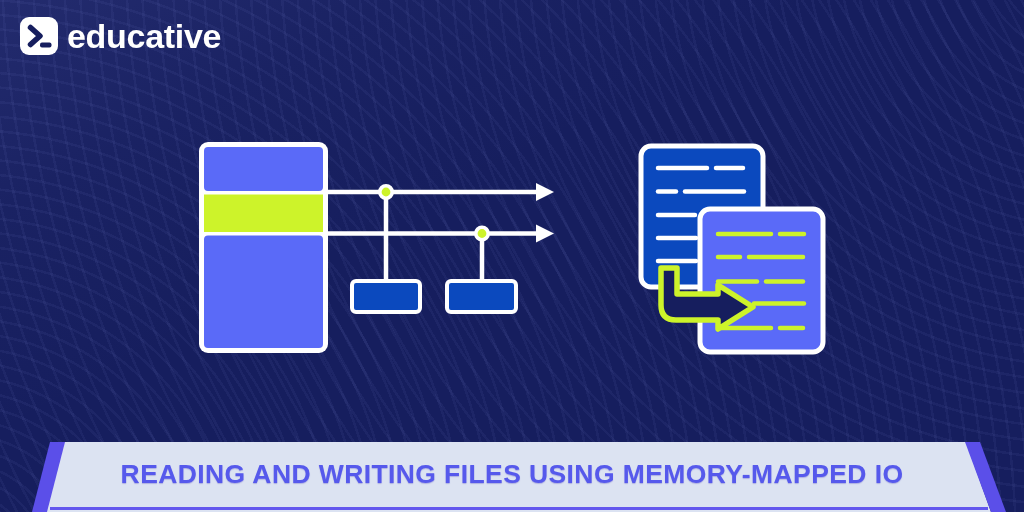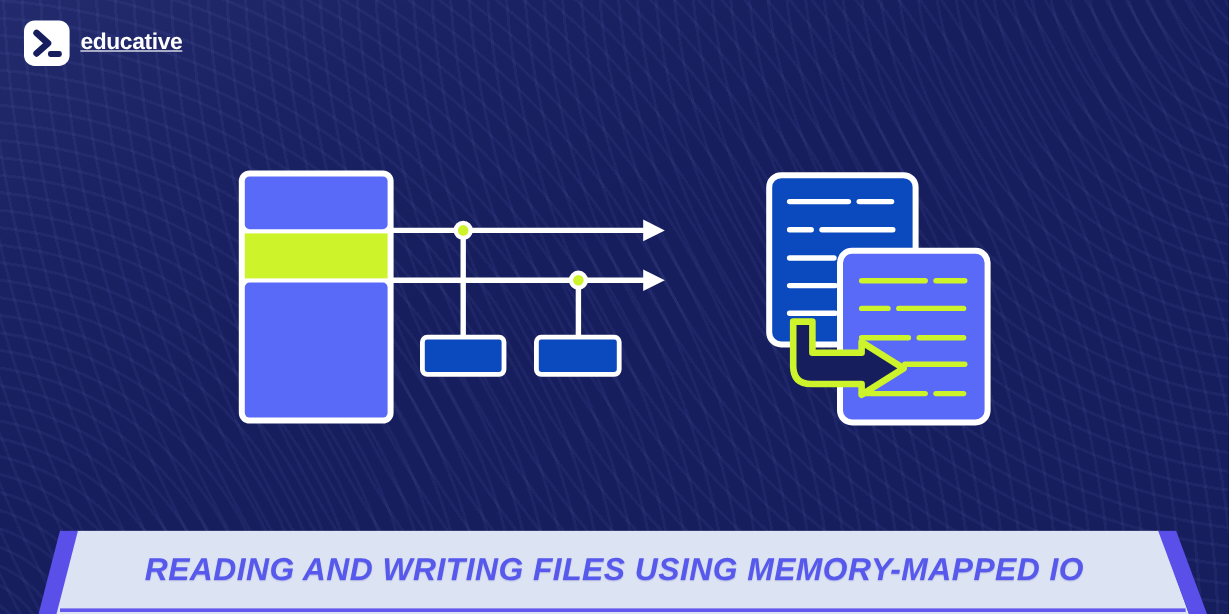--- a/index.html
+++ b/index.html
@@ -13,35 +13,34 @@
     background:
       repeating-radial-gradient(circle at 106% -10%, rgba(160,170,255,0) 0 13px, rgba(160,170,255,0.055) 13px 15.5px),
       repeating-radial-gradient(circle at -4% 110%, rgba(160,170,255,0) 0 12px, rgba(160,170,255,0.055) 12px 14.5px);
   }
   .sheen{
     position:absolute;inset:0;pointer-events:none;
     background:linear-gradient(152deg, rgba(150,160,250,0.10) 0%, rgba(150,160,250,0.03) 20%, rgba(150,160,250,0) 42%);
   }
   .logo{position:absolute;left:20px;top:17px;display:flex;align-items:center;gap:9px;}
   .logo-icon{width:38px;height:38px;background:#FFFFFF;border-radius:9px;display:block;}
-  .logo-text{font-weight:700;font-size:19px;color:#FFFFFF;letter-spacing:-0.3px;line-height:38px;text-decoration:underline;}
+  .logo-text{font-weight:700;font-size:34px;color:#FFFFFF;letter-spacing:-0.3px;line-height:38px;}
   .illustration{position:absolute;inset:0;}
   .banner{position:absolute;left:0;top:442px;width:1024px;height:70px;}
   .banner-shape{position:absolute;inset:0;}
   .banner-light{background:#DCE3F2;clip-path:polygon(64px 0,966px 0,991px 70px,46px 70px);}
   .stripe-left{background:#5B4FE9;clip-path:polygon(50px 0,65px 0,47px 70px,32px 70px);}
   .stripe-right{background:#5B4FE9;clip-path:polygon(965px 0,980px 0,1006px 70px,991px 70px);}
   .banner-underline{position:absolute;left:50px;bottom:2px;width:938px;height:3px;background:#6357EE;}
   .banner-title{
     position:absolute;left:30px;right:30px;top:0;bottom:6px;
     display:flex;align-items:center;justify-content:center;
     font-weight:700;font-size:26.5px;letter-spacing:0.4px;color:#5659EC;
     text-shadow:0 1px 1px rgba(70,60,190,0.30);
     white-space:nowrap;
-    font-style:italic;
   }
 </style>
 </head>
 <body>
 
 <div class="canvas">
 
   <div class="arcs"></div>
   <div class="sheen"></div>
 

